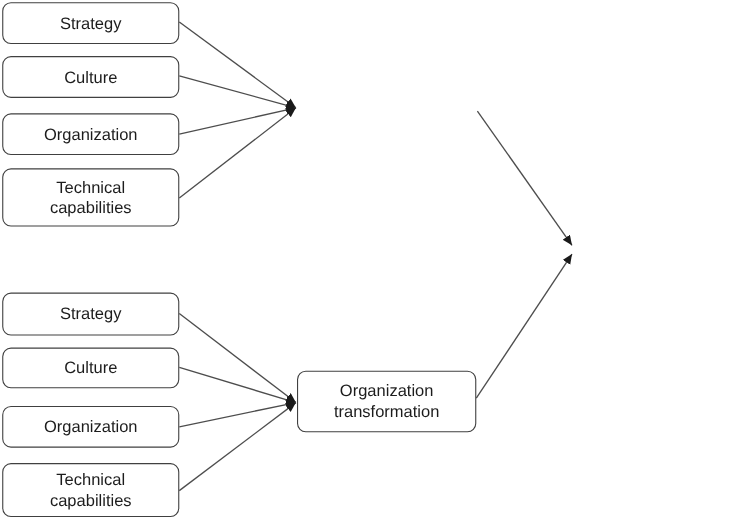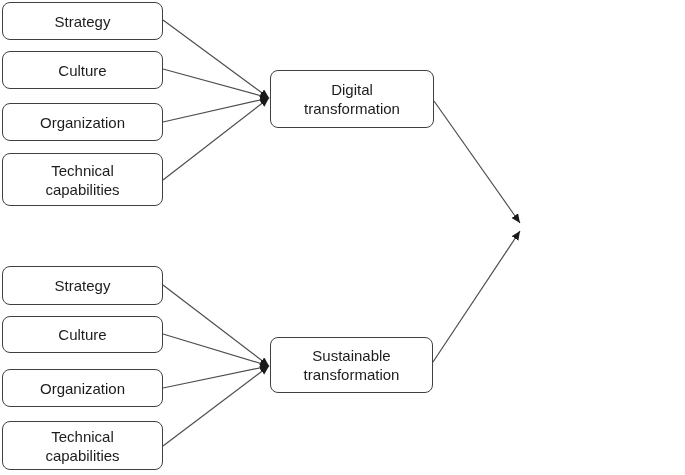--- a/index.html
+++ b/index.html
@@ -73,35 +73,32 @@
   <div class="node" style="left:2px; top:51px; width:161px; height:38px;">
     <span>Culture</span>
   </div>
   <div class="node" style="left:2px; top:103px; width:161px; height:38px;">
     <span>Organization</span>
   </div>
   <div class="node" style="left:2px; top:153px; width:161px; height:53px;">
     <span>Technical capabilities</span>
   </div>
 
-  <div class="node" style="left:270px; top:70px; width:164px; height:58px;">
-    <span>Digital transformation</span>
-  </div>
 
   <div class="node" style="left:2px; top:266px; width:161px; height:39px;">
     <span>Strategy</span>
   </div>
   <div class="node" style="left:2px; top:316px; width:161px; height:37px;">
     <span>Culture</span>
   </div>
   <div class="node" style="left:2px; top:369px; width:161px; height:38px;">
     <span>Organization</span>
   </div>
   <div class="node" style="left:2px; top:421px; width:161px; height:49px;">
     <span>Technical capabilities</span>
   </div>
 
   <div class="node" style="left:270px; top:337px; width:163px; height:56px;">
-    <span>Sustainable transformation</span>
+    <span>Organization transformation</span>
   </div>
 
 
 </div>
 
 </body></html>

